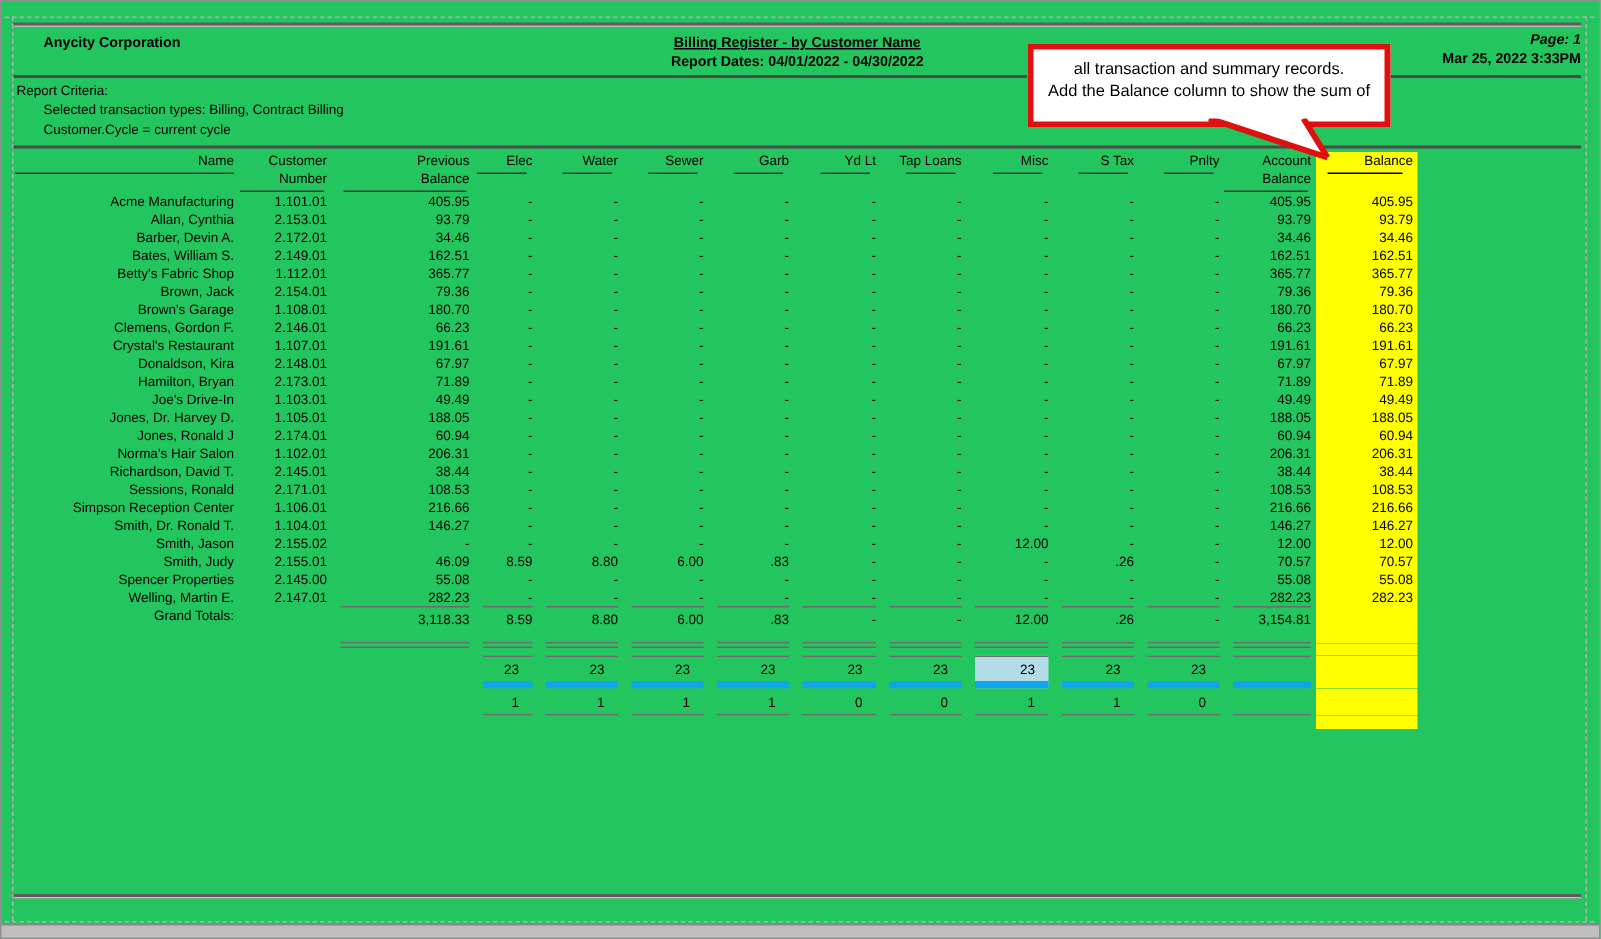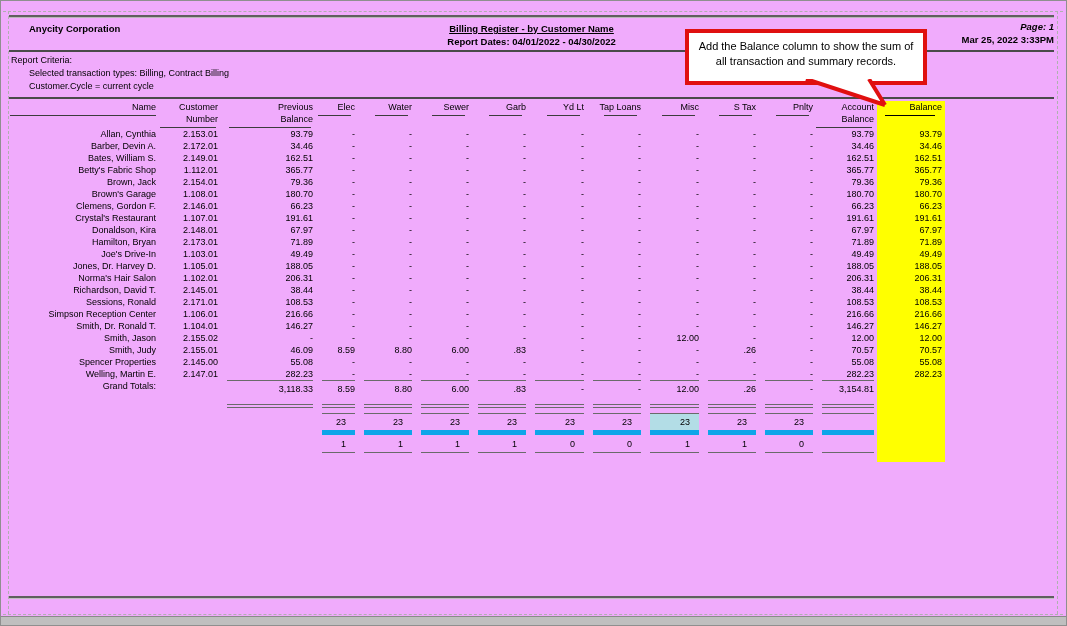--- a/index.html
+++ b/index.html
@@ -1,17 +1,17 @@
 <!DOCTYPE html>
 <html style="--balance_yellow: #ffff00; --selection_blue: #b3dde6; --callout_red: #e01010;"><head>
 <meta charset="utf-8">
 <style>
   html,body{margin:0;padding:0;}
   body{width:1067px;height:626px;background:#ffffff;font-family:"Liberation Sans",sans-serif;color:#000;overflow:hidden;}
-  .window{position:relative;width:1065px;height:624px;border:1px solid #8f8f8f;background:#f0abfc;}
+  .window{position:relative;width:1065px;height:624px;border:1px solid #8f8f8f;background:#22c55e;}
   
   .guide-h{position:absolute;left:2px;width:1060px;border-top:1px dashed #b0b0b0;height:0;}
   .guide-v{position:absolute;top:10px;height:603px;border-left:1px dashed #b0b0b0;width:0;}
   
   .rule-top{position:absolute;left:8px;top:14px;width:1045px;height:2px;background:#5f5f5f;border-bottom:1px solid #b8b8b8;}
   .rule{position:absolute;left:8px;width:1045px;height:0;border-top:2px solid #4a4a4a;}
   .rule-footer{position:absolute;left:8px;top:595px;width:1045px;height:2px;background:#5f5f5f;border-bottom:1px solid #c0c0c0;}
   .bottom-bar{position:absolute;left:0;bottom:0;width:100%;height:8px;background:#bfbfbf;border-top:1px solid #8a8a8a;}
   
   .hdr-text{position:absolute;font-size:9.5px;font-weight:bold;line-height:13px;white-space:nowrap;}
@@ -152,20 +152,36 @@
             <div class="hl2 u56r"></div>
           </th>
         <th class="ybg">
             <div>Balance</div>
             <div class="hl2 u50c"></div>
           </th>
       </tr>
     </thead>
     <tbody>
 
+    <tr class="data">
+        <td class="cn">Acme Manufacturing</td>
+        <td>1.101.01</td>
+        <td>405.95</td>
+        <td>-</td>
+        <td>-</td>
+        <td>-</td>
+        <td>-</td>
+        <td>-</td>
+        <td>-</td>
+        <td>-</td>
+        <td>-</td>
+        <td>-</td>
+        <td>405.95</td>
+        <td class="ybg">405.95</td>
+      </tr>
         <tr class="data">
         <td class="cn">Allan, Cynthia</td>
         <td>2.153.01</td>
         <td>93.79</td>
         <td>-</td>
         <td>-</td>
         <td>-</td>
         <td>-</td>
         <td>-</td>
         <td>-</td>
@@ -343,20 +359,36 @@
         <td>-</td>
         <td>-</td>
         <td>-</td>
         <td>-</td>
         <td>-</td>
         <td>-</td>
         <td>-</td>
         <td>-</td>
         <td>188.05</td>
         <td class="ybg">188.05</td>
+      </tr>
+        <tr class="data">
+        <td class="cn">Jones, Ronald J</td>
+        <td>2.174.01</td>
+        <td>60.94</td>
+        <td>-</td>
+        <td>-</td>
+        <td>-</td>
+        <td>-</td>
+        <td>-</td>
+        <td>-</td>
+        <td>-</td>
+        <td>-</td>
+        <td>-</td>
+        <td>60.94</td>
+        <td class="ybg">60.94</td>
       </tr>
         <tr class="data">
         <td class="cn">Norma's Hair Salon</td>
         <td>1.102.01</td>
         <td>206.31</td>
         <td>-</td>
         <td>-</td>
         <td>-</td>
         <td>-</td>
         <td>-</td>
@@ -650,22 +682,22 @@
         <td class="ybg"></td>
       </tr>
       <tr style="height:9px;">
           <td colspan="13"></td>
           <td class="ybg"></td>
         </tr>
     </tbody>
   </table>
 
   <div class="callout">
+    <div>all transaction and summary records.</div>
     <div>Add the Balance column to show the sum of</div>
-    <div>all transaction and summary records.</div>
   </div>
   <svg class="callout-tail" width="120" height="32">
     <polygon points="25,0 88,0 104,26" fill="#ffffff"></polygon>
     <path d="M25,0 L104,26 M88,0 L104,26" stroke="#e01010" stroke-width="4" fill="none"></path>
   </svg>
 
   <div class="bottom-bar"></div>
 </div>
 
 </body></html>

